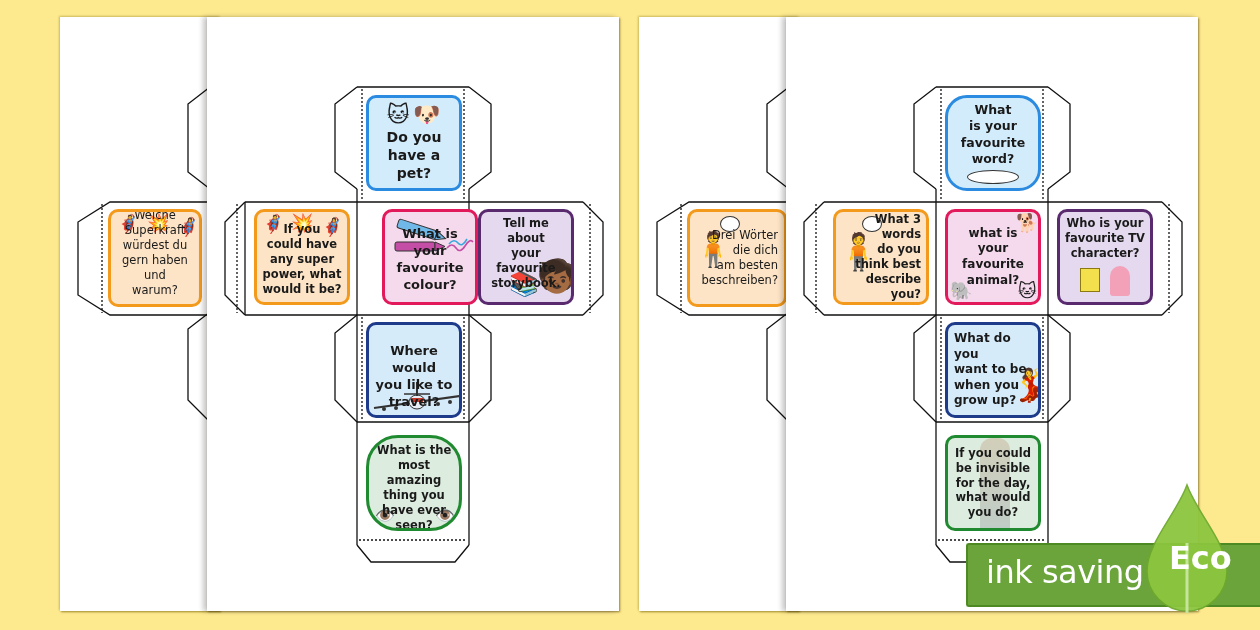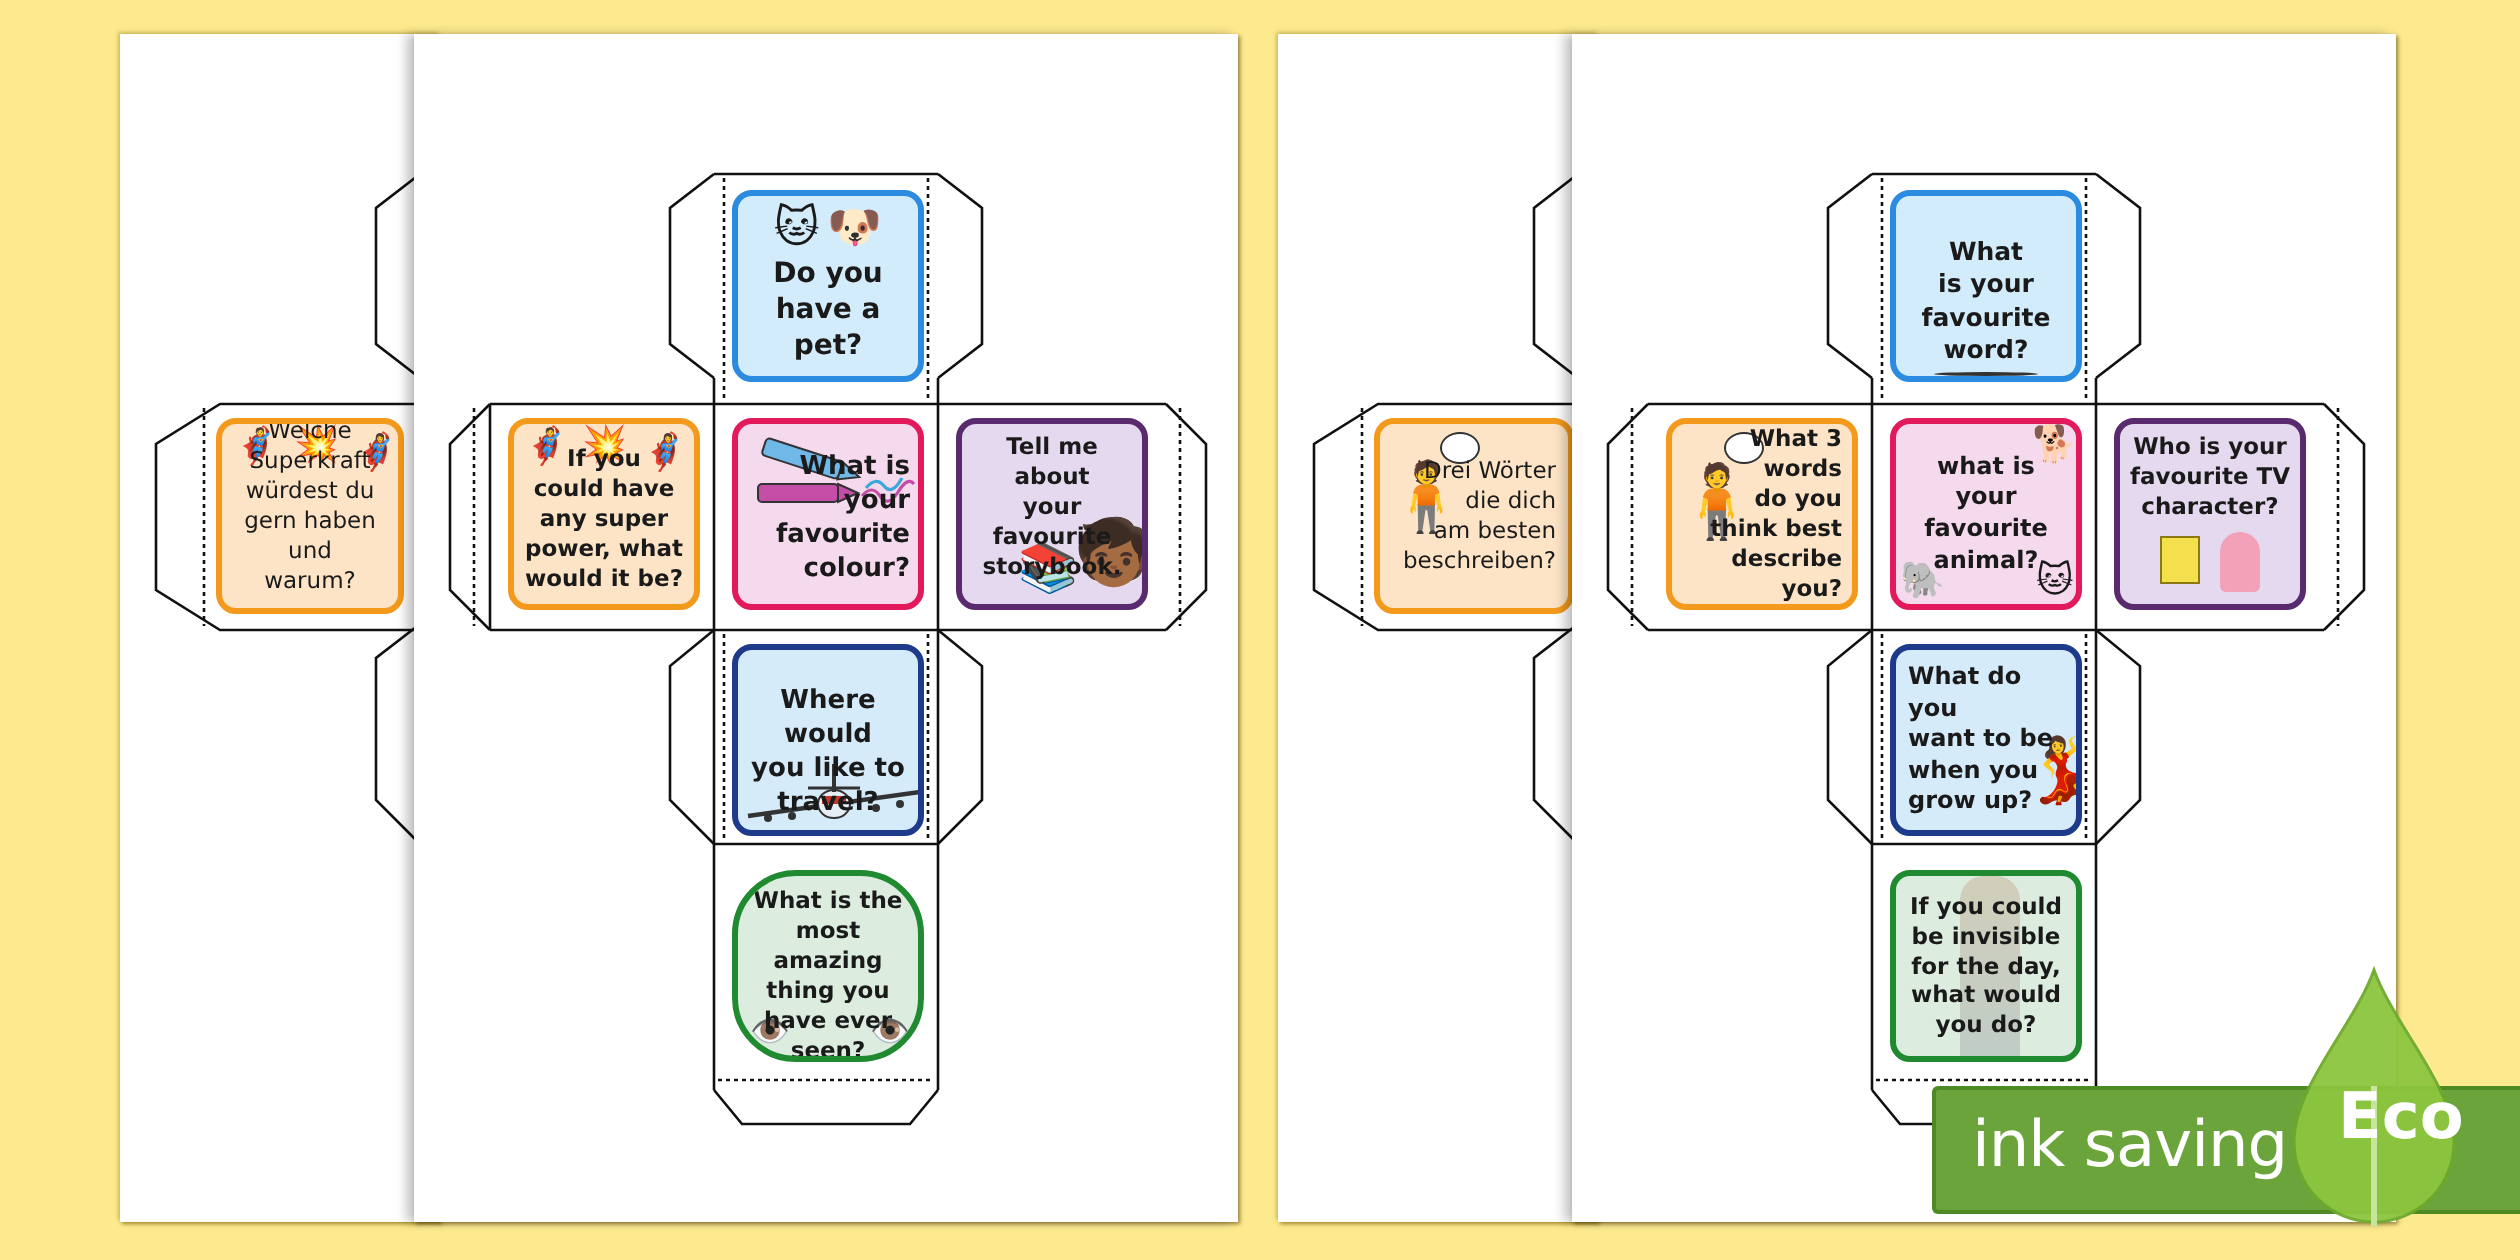--- a/index.html
+++ b/index.html
@@ -145,21 +145,21 @@
     <span class="icon emoji" style="left:5px;top:3px;font-size:18px;">🦸</span>
     <span class="icon emoji" style="left:34px;top:2px;font-size:18px;">💥</span>
     <span class="icon emoji" style="left:64px;top:6px;font-size:18px;">🦸‍♀️</span>
     <span class="q">If you
 could have
 any super
 power, what
 would it be?</span>
   </div>
 
-  <div class="card pink" style="left:159px;top:192px;justify-content:flex-end;padding-bottom:8px;text-align:right;">
+  <div class="card pink" style="left:175px;top:192px;justify-content:flex-end;padding-bottom:8px;">
     <svg class="icon" width="84" height="40" style="left:6px;top:6px;">
       <g transform="rotate(18 30 12)">
         <rect x="6" y="8" width="40" height="9" rx="2" fill="#6fb8e8" stroke="#333" stroke-width="1"></rect>
         <polygon points="46,8 56,12.5 46,17" fill="#6fb8e8" stroke="#333" stroke-width="1"></polygon>
       </g>
       <rect x="4" y="24" width="40" height="9" rx="2" fill="#c44ea6" stroke="#333" stroke-width="1"></rect>
       <polygon points="44,24 54,28.5 44,33" fill="#c44ea6" stroke="#333" stroke-width="1"></polygon>
       <path d="M56 30 q5 -6 9 0 t9 -2 t8 -4" stroke="#c44ea6" stroke-width="1.6" fill="none"></path>
       <path d="M58 26 q5 -6 9 -1 t9 -4" stroke="#3aa7dd" stroke-width="1.6" fill="none"></path>
     </svg>
@@ -249,21 +249,21 @@
       <line x1="155" y1="72" x2="155" y2="183"></line>
       <line x1="257" y1="72" x2="257" y2="183"></line>
       <line x1="30" y1="187" x2="30" y2="296"></line>
       <line x1="383" y1="187" x2="383" y2="296"></line>
       <line x1="155" y1="300" x2="155" y2="403"></line>
       <line x1="257" y1="300" x2="257" y2="403"></line>
       <line x1="152" y1="523" x2="260" y2="523"></line>
     </g>
   </svg>
 
-  <div class="card blue" style="left:159px;top:78px;justify-content:flex-start;padding-top:20px;font-size:12.5px;">
+  <div class="card blue" style="left:159px;top:78px;justify-content:flex-start;padding-top:4px;font-size:12.5px;border-radius:22px;">
     <span class="q">What
 is your
 favourite
 word?</span>
     <span style="display:block;width:52px;height:18px;margin-top:3px;border:1.5px solid #333;border-radius:50%;background:#fff;"></span>
   </div>
 
   <div class="card orange" style="left:47px;top:192px;align-items:flex-end;text-align:right;padding-right:5px;font-size:11.5px;">
     <span class="icon emoji" style="left:0px;top:22px;font-size:36px;">🧍</span>
     <span class="icon" style="left:26px;top:4px;width:20px;height:16px;border:1.5px solid #333;border-radius:50%;background:#fff;"></span>

